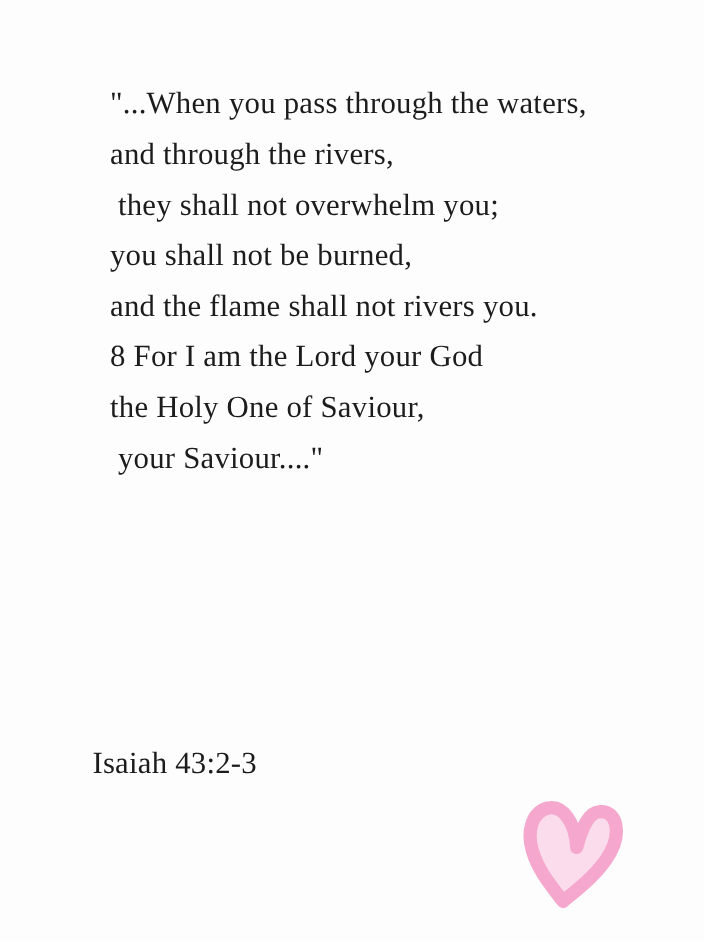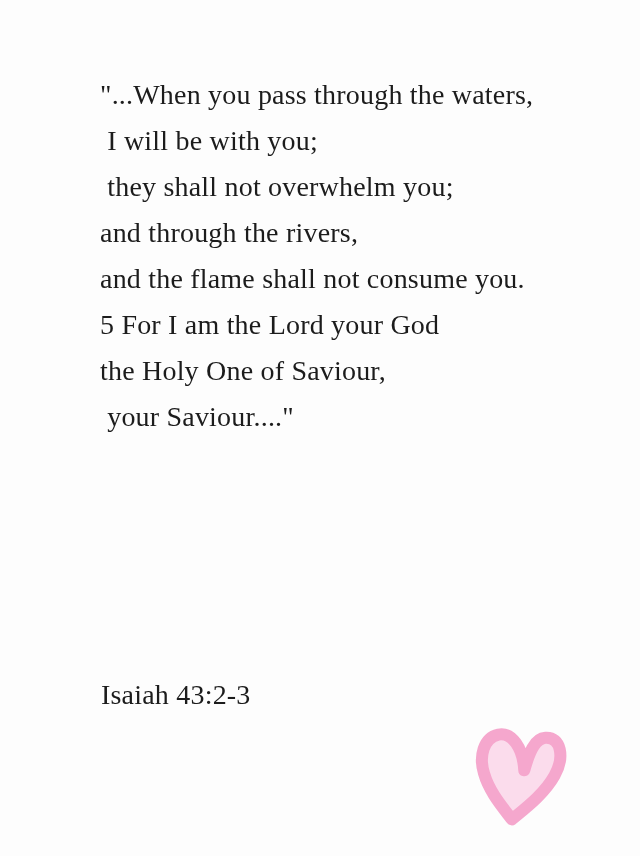--- a/index.html
+++ b/index.html
@@ -23,21 +23,21 @@
   }
   .verse-line {
     font-size: 28px;
     line-height: 46px;
     white-space: pre;        
     letter-spacing: 0.2px;
   }
   .reference {
     position: absolute;
     top: 672px;
-    left: 101px;
+    left: 84px;
     font-size: 28px;
     line-height: 46px;
     letter-spacing: 0.2px;
   }
   .heart-wrap {
     position: absolute;
     left: 468px;
     top: 722px;
     width: 110px;
     height: 115px;
@@ -49,25 +49,25 @@
     display: block;
   }
 </style>
 </head>
 <body>
 
 <div class="page">
 
   <div class="verse-block">
     <div class="verse-line">"...When you pass through the waters,</div>
-    <div class="verse-line"> I will be with you;</div>
+    <div class="verse-line">and through the rivers,</div>
     <div class="verse-line"> they shall not overwhelm you;</div>
-    <div class="verse-line">and through the rivers,</div>
-    <div class="verse-line">and the flame shall not consume you.</div>
-    <div class="verse-line">5 For I am the Lord your God</div>
+    <div class="verse-line">you shall not be burned,</div>
+    <div class="verse-line">and the flame shall not rivers you.</div>
+    <div class="verse-line">8 For I am the Lord your God</div>
     <div class="verse-line">the Holy One of Saviour,</div>
     <div class="verse-line"> your Saviour...."</div>
   </div>
 
   <div class="reference">Isaiah 43:2-3</div>
 
   <div class="heart-wrap">
     <svg viewBox="0 0 100 105" xmlns="http://www.w3.org/2000/svg">
       <path d="M 50 44
                C 46 24, 34 11, 22 15

